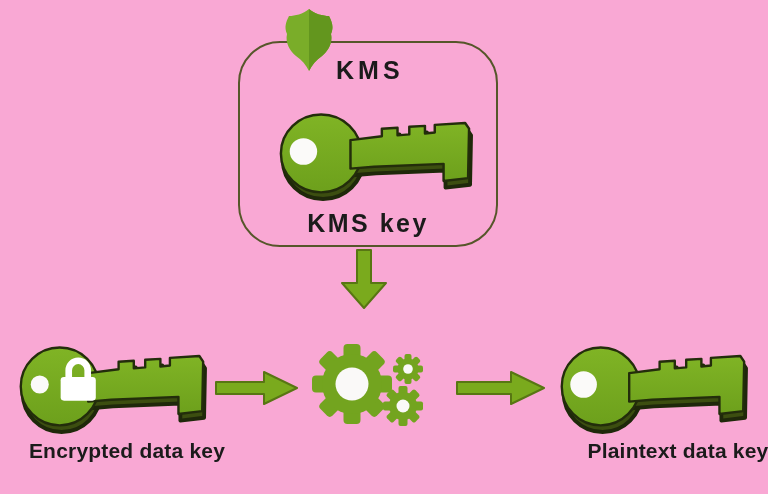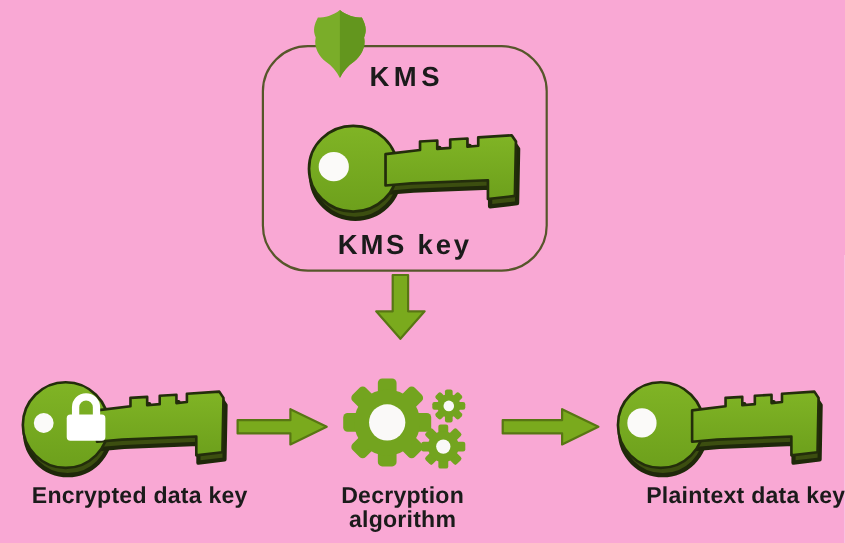--- a/index.html
+++ b/index.html
@@ -111,19 +111,15 @@
 
     <g transform="translate(557,337) scale(0.95)">
       <use href="#key-shape"></use>
       <circle cx="28" cy="50" r="14" fill="#fbfaf9"></circle>
     </g>
   </svg>
 
   <div class="lbl kms-title">KMS</div>
   <div class="lbl kms-keylbl">KMS key</div>
   <div class="lbl node-lbl enc-lbl">Encrypted data key</div>
-  <div class="lbl node-lbl dec-lbl">
-    <div>Decryption</div>
-    <div>algorithm</div>
-  </div>
   <div class="lbl node-lbl plain-lbl">Plaintext data key</div>
 
 </div>
 
 </body></html>

